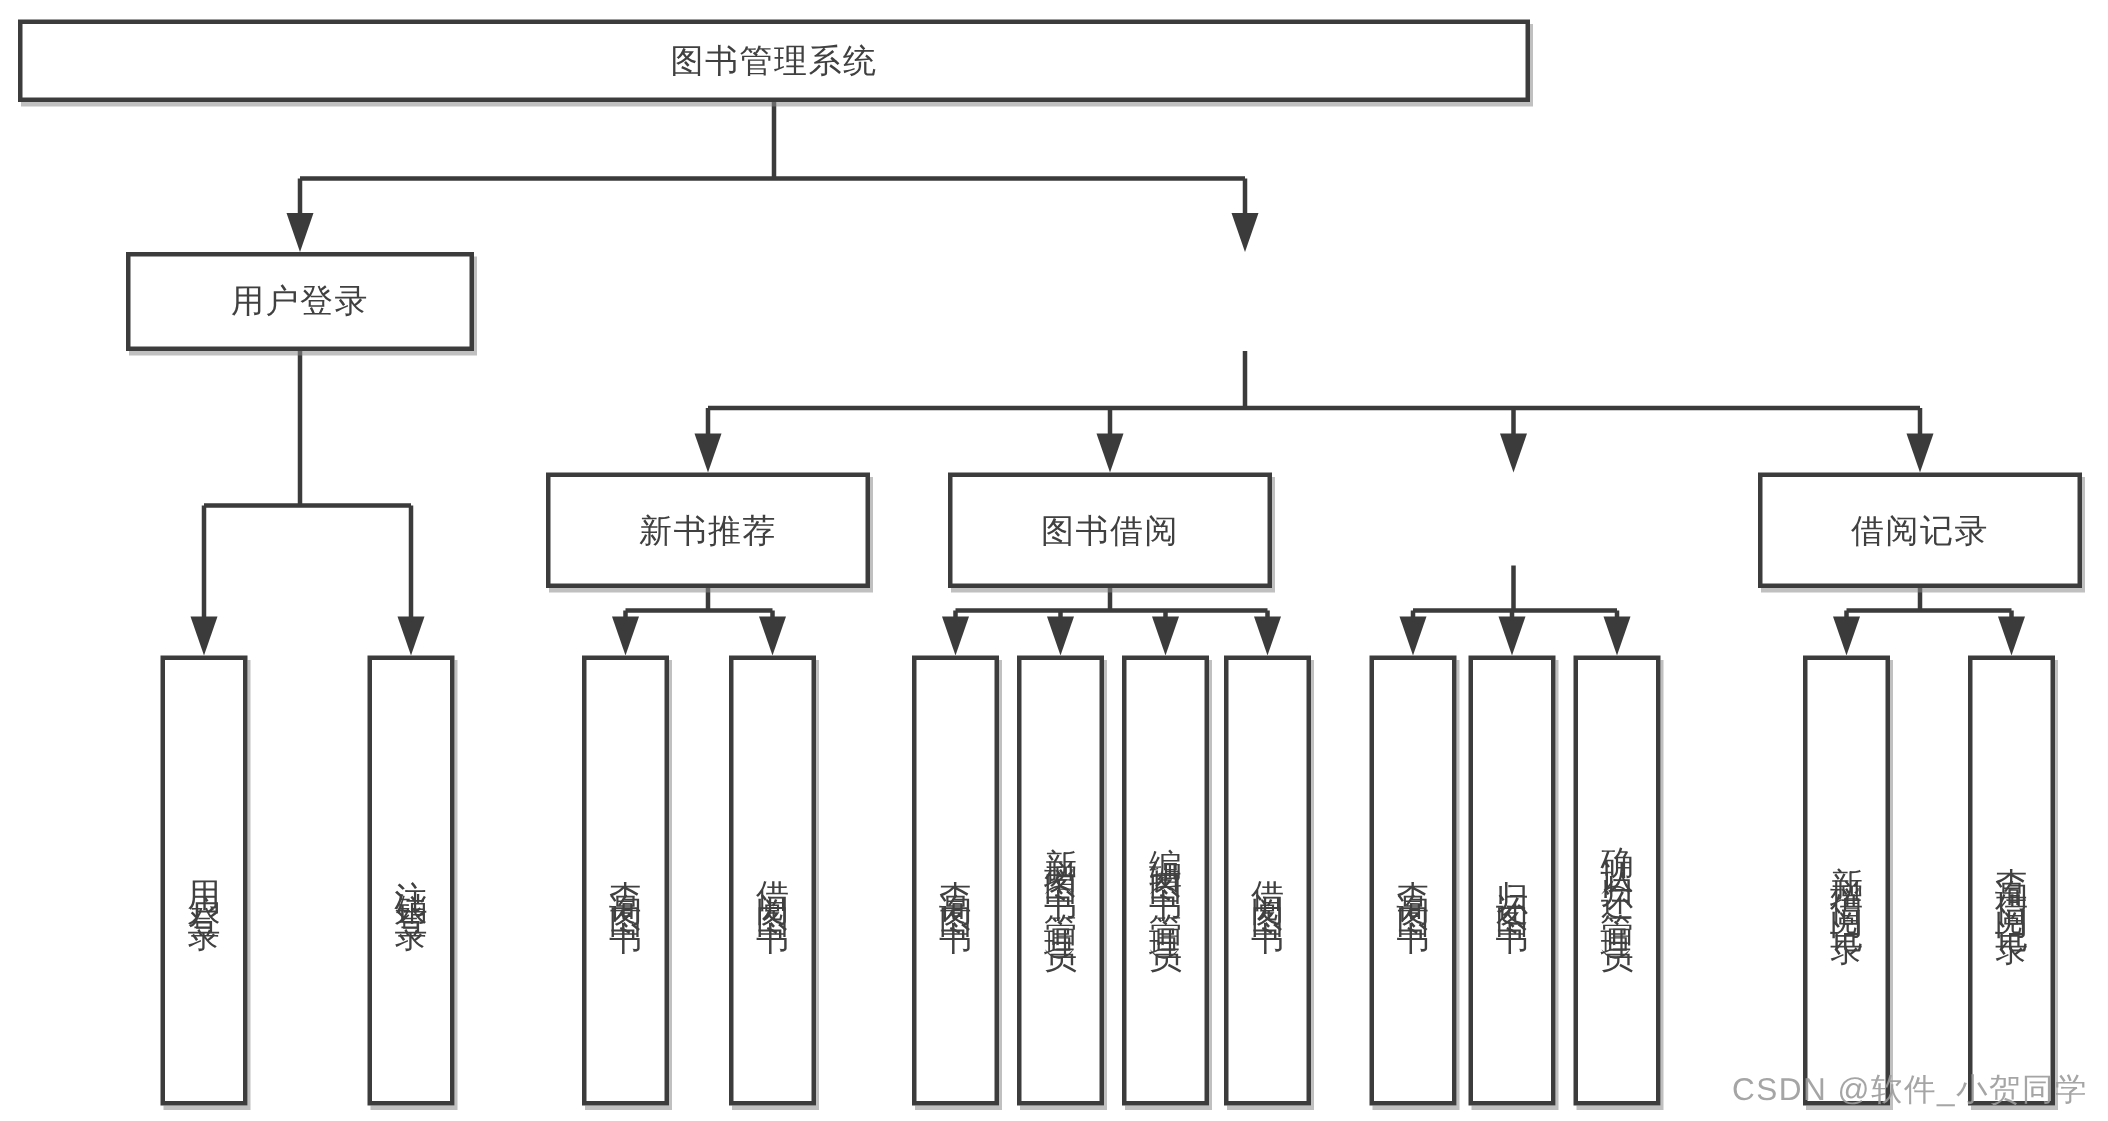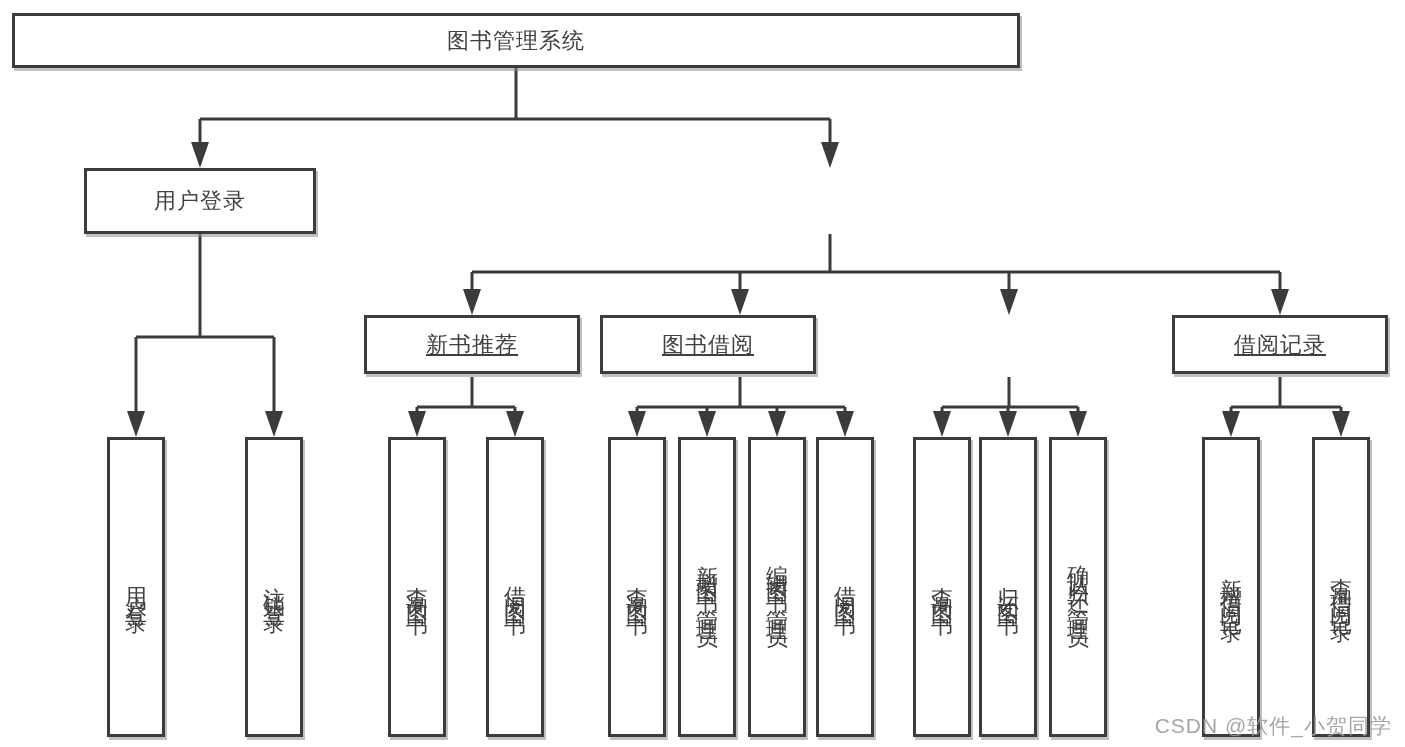--- a/index.html
+++ b/index.html
@@ -32,21 +32,21 @@
     display: flex;
     align-items: center;
     justify-content: center;
     color: #404040;
     font-size: 22px;
     letter-spacing: 1px;
     z-index: 2;
   }
   .node.root   { left: 12px;  top: 13px;  width: 1008px; height: 55px; }
   .node.lvl2   { height: 66px; width: 232px; top: 168px; }
-  .node.lvl3   { height: 59px; width: 216px; top: 315px; text-decoration: underline; }
+  .node.lvl3   { height: 77px; width: 216px; top: 315px; }
   .node.leaf   { width: 58px; height: 300px; top: 437px; }
   .leaf span {
     writing-mode: vertical-lr;
     text-orientation: mixed;
     letter-spacing: 9px;
     font-size: 22px;
     line-height: 1;
     white-space: nowrap;
   }
   #watermark {
@@ -115,21 +115,21 @@
     <span>图书管理系统</span>
   </div>
 
   <div class="node lvl2" style="left:84px">
     <span>用户登录</span>
   </div>
 
   <div class="node lvl3" style="left:364px">
     <span>新书推荐</span>
   </div>
-  <div class="node lvl3" style="left:600px">
+  <div class="node lvl3" style="left:632px">
     <span>图书借阅</span>
   </div>
   <div class="node lvl3" style="left:1172px">
     <span>借阅记录</span>
   </div>
 
   <div class="node leaf" style="left:107px">
     <span>用户登录</span>
   </div>
   <div class="node leaf" style="left:245px">

